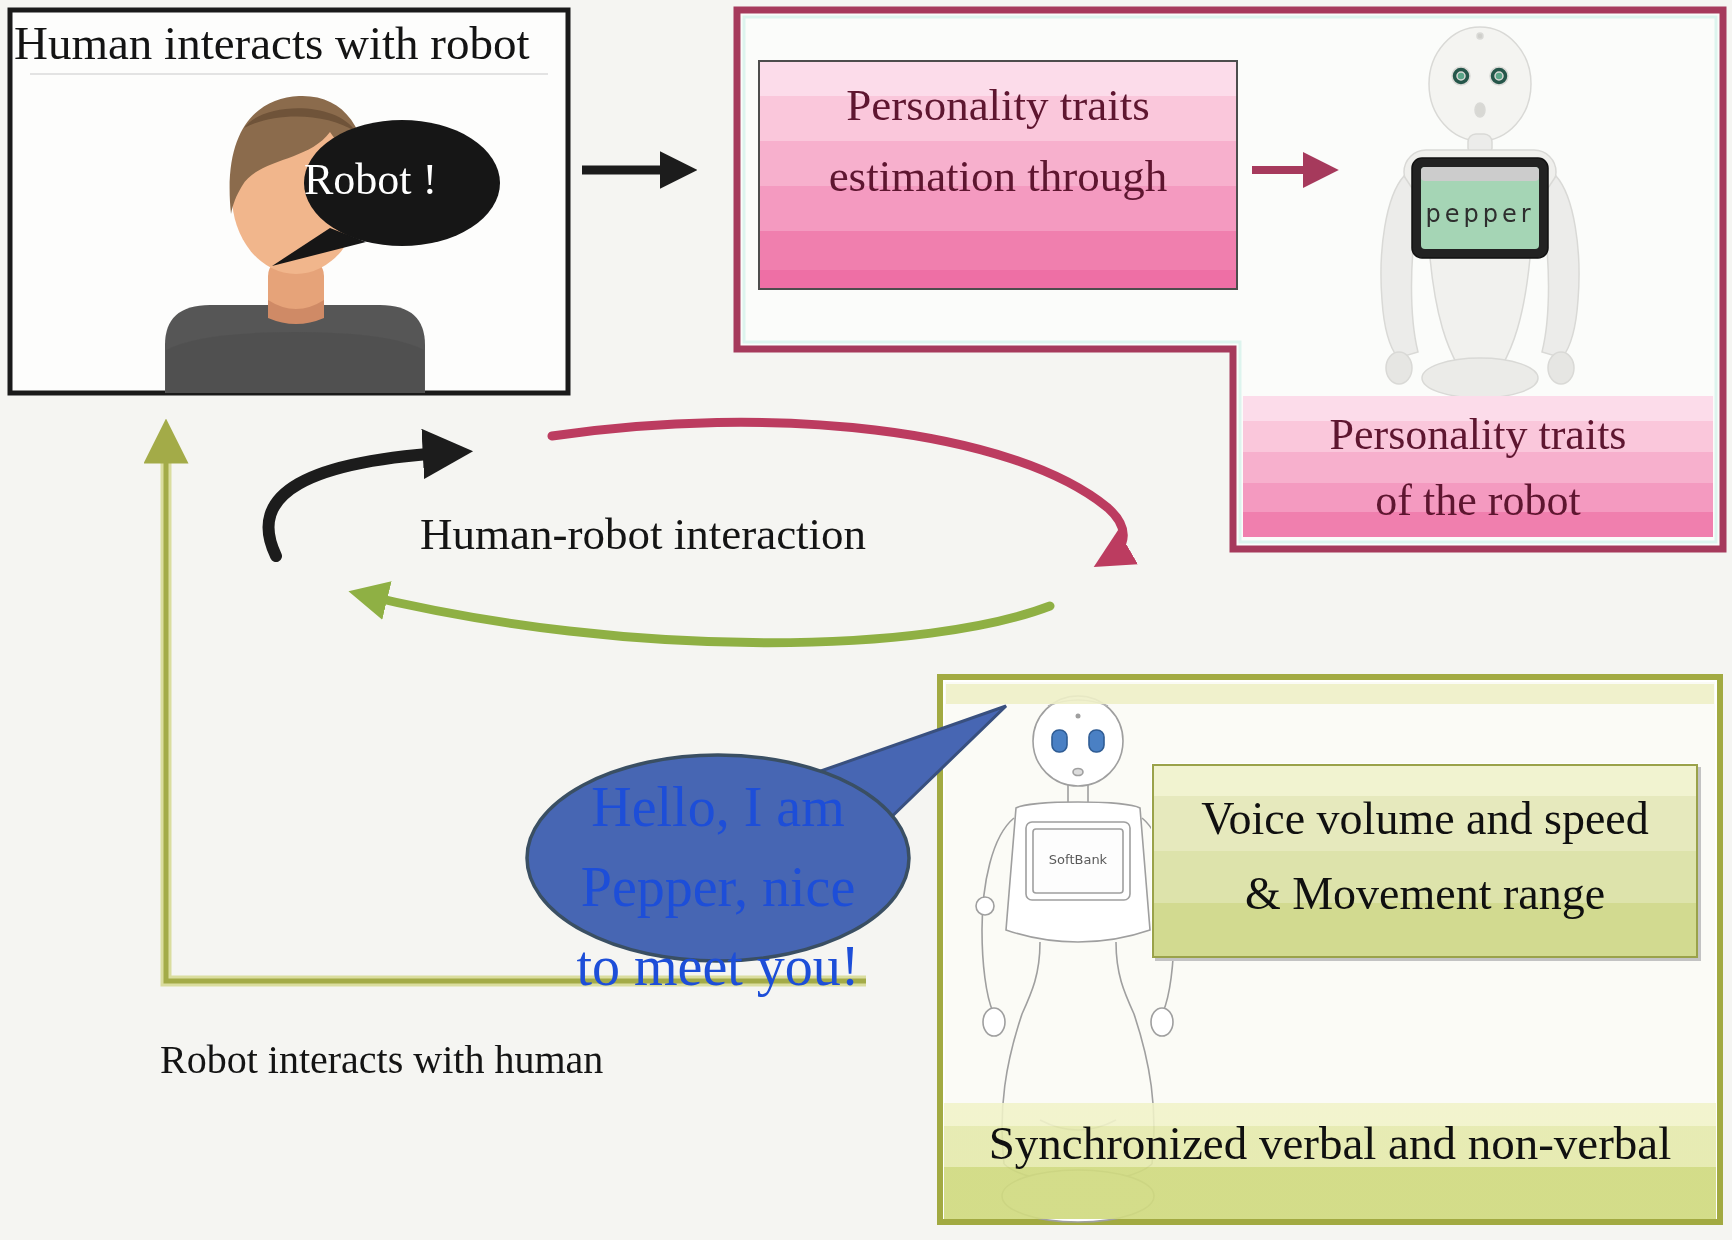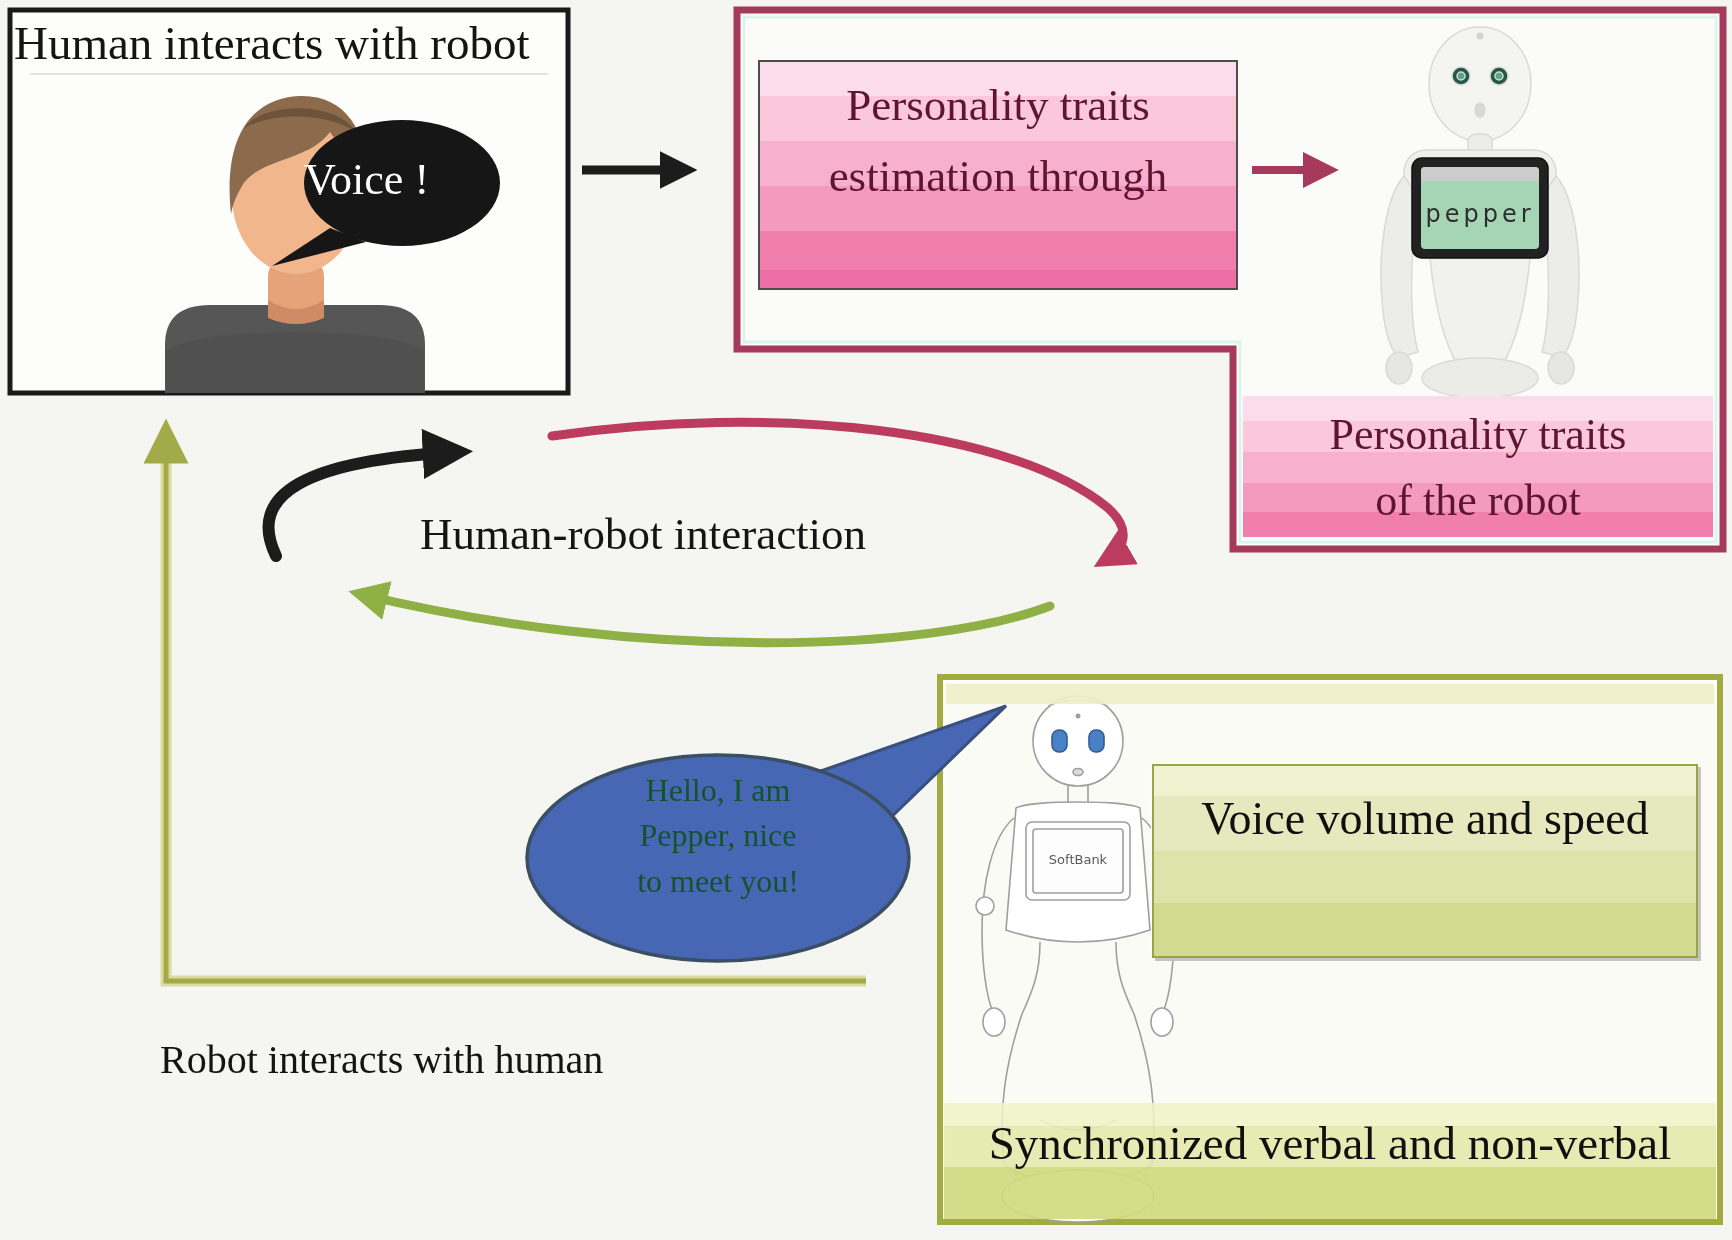--- a/index.html
+++ b/index.html
@@ -154,41 +154,42 @@
   <path d="M 552,436 C 770,404 1010,428 1108,508 C 1128,526 1130,546 1104,561" stroke="#bc3c60" stroke-width="9" fill="none" stroke-linecap="round" marker-end="url(#mRed)"></path>
   <path d="M 1050,606 C 930,652 640,662 360,594" stroke="#8fb044" stroke-width="9" fill="none" stroke-linecap="round" marker-end="url(#mGreen)"></path>
   <path d="M 866,981 L 166,981 L 166,430" stroke="#dadd9f" stroke-width="11" fill="none"></path>
   <path d="M 866,981 L 166,981 L 166,432" stroke="#a3ab48" stroke-width="5" fill="none" marker-end="url(#mOlive)"></path>
 </svg>
 
 <div class="ytopstrip" style="left:946px;top:684px;width:768px;height:20px;"></div>
 
 <div class="txt" style="left:14px;top:16px;width:550px;font-size:47px;">Human interacts with robot</div>
 
-<div class="txt" style="left:304px;top:154px;width:196px;font-size:44px;color:#ffffff;z-index:4;">Voice !</div>
+<div class="txt" style="left:304px;top:154px;width:196px;font-size:44px;color:#ffffff;z-index:4;">Robot !</div>
 
 <div class="pinkbox" style="left:758px;top:60px;width:480px;height:230px;font-size:45px;line-height:1.58;padding-top:8px;">
   <div>Personality traits</div>
   <div>estimation through</div>
 </div>
 
 <div class="userbox" style="left:1243px;top:396px;width:470px;height:141px;font-size:44px;line-height:1.5;padding-top:6px;">
   <div>Personality traits</div>
   <div>of the robot</div>
 </div>
 
 <div class="txt" style="left:420px;top:508px;width:612px;font-size:45px;">Human-robot interaction</div>
 
 <div class="txt" style="left:160px;top:1036px;width:700px;font-size:40px;">Robot interacts with human</div>
 
-<div class="bubbletext" style="left:543px;top:768px;width:350px;font-size:32px;line-height:1.42;color:#14532d;">
+<div class="bubbletext" style="left:543px;top:768px;width:350px;font-size:56px;line-height:1.42;color:#1d4ed8;">
   <div>Hello, I am</div>
   <div>Pepper, nice</div>
   <div>to meet you!</div>
 </div>
 
 <div class="voicebox" style="left:1152px;top:764px;width:546px;height:194px;font-size:46px;line-height:1.62;padding-top:16px;">
   <div>Voice volume and speed</div>
+  <div>&amp; Movement range</div>
 </div>
 
 <div class="syncstrip" style="left:944px;top:1103px;width:772px;height:116px;font-size:47px;line-height:1.22;padding-top:12px;">
   <div>Synchronized verbal and non-verbal</div>
 </div>
 
 </body></html>

